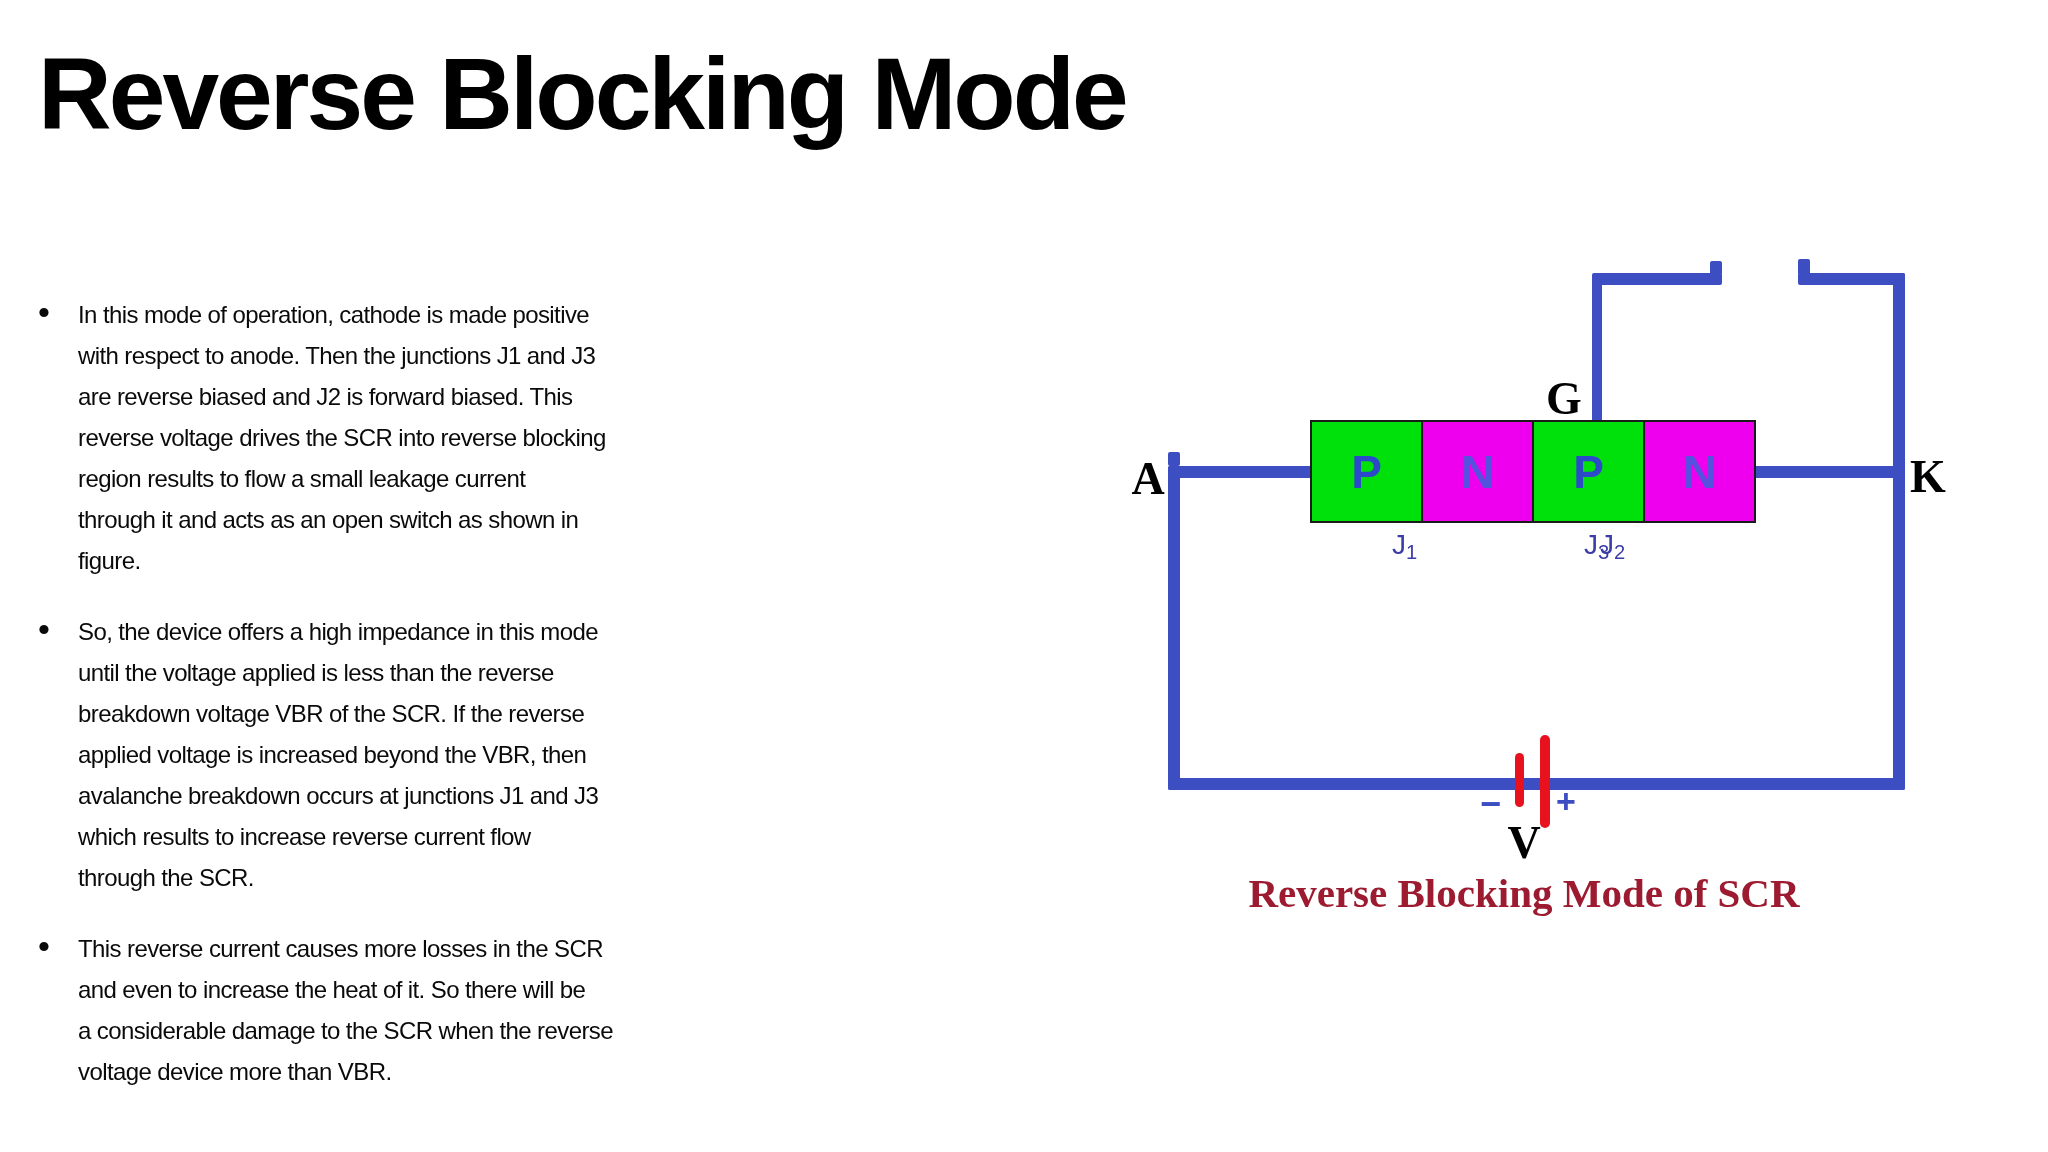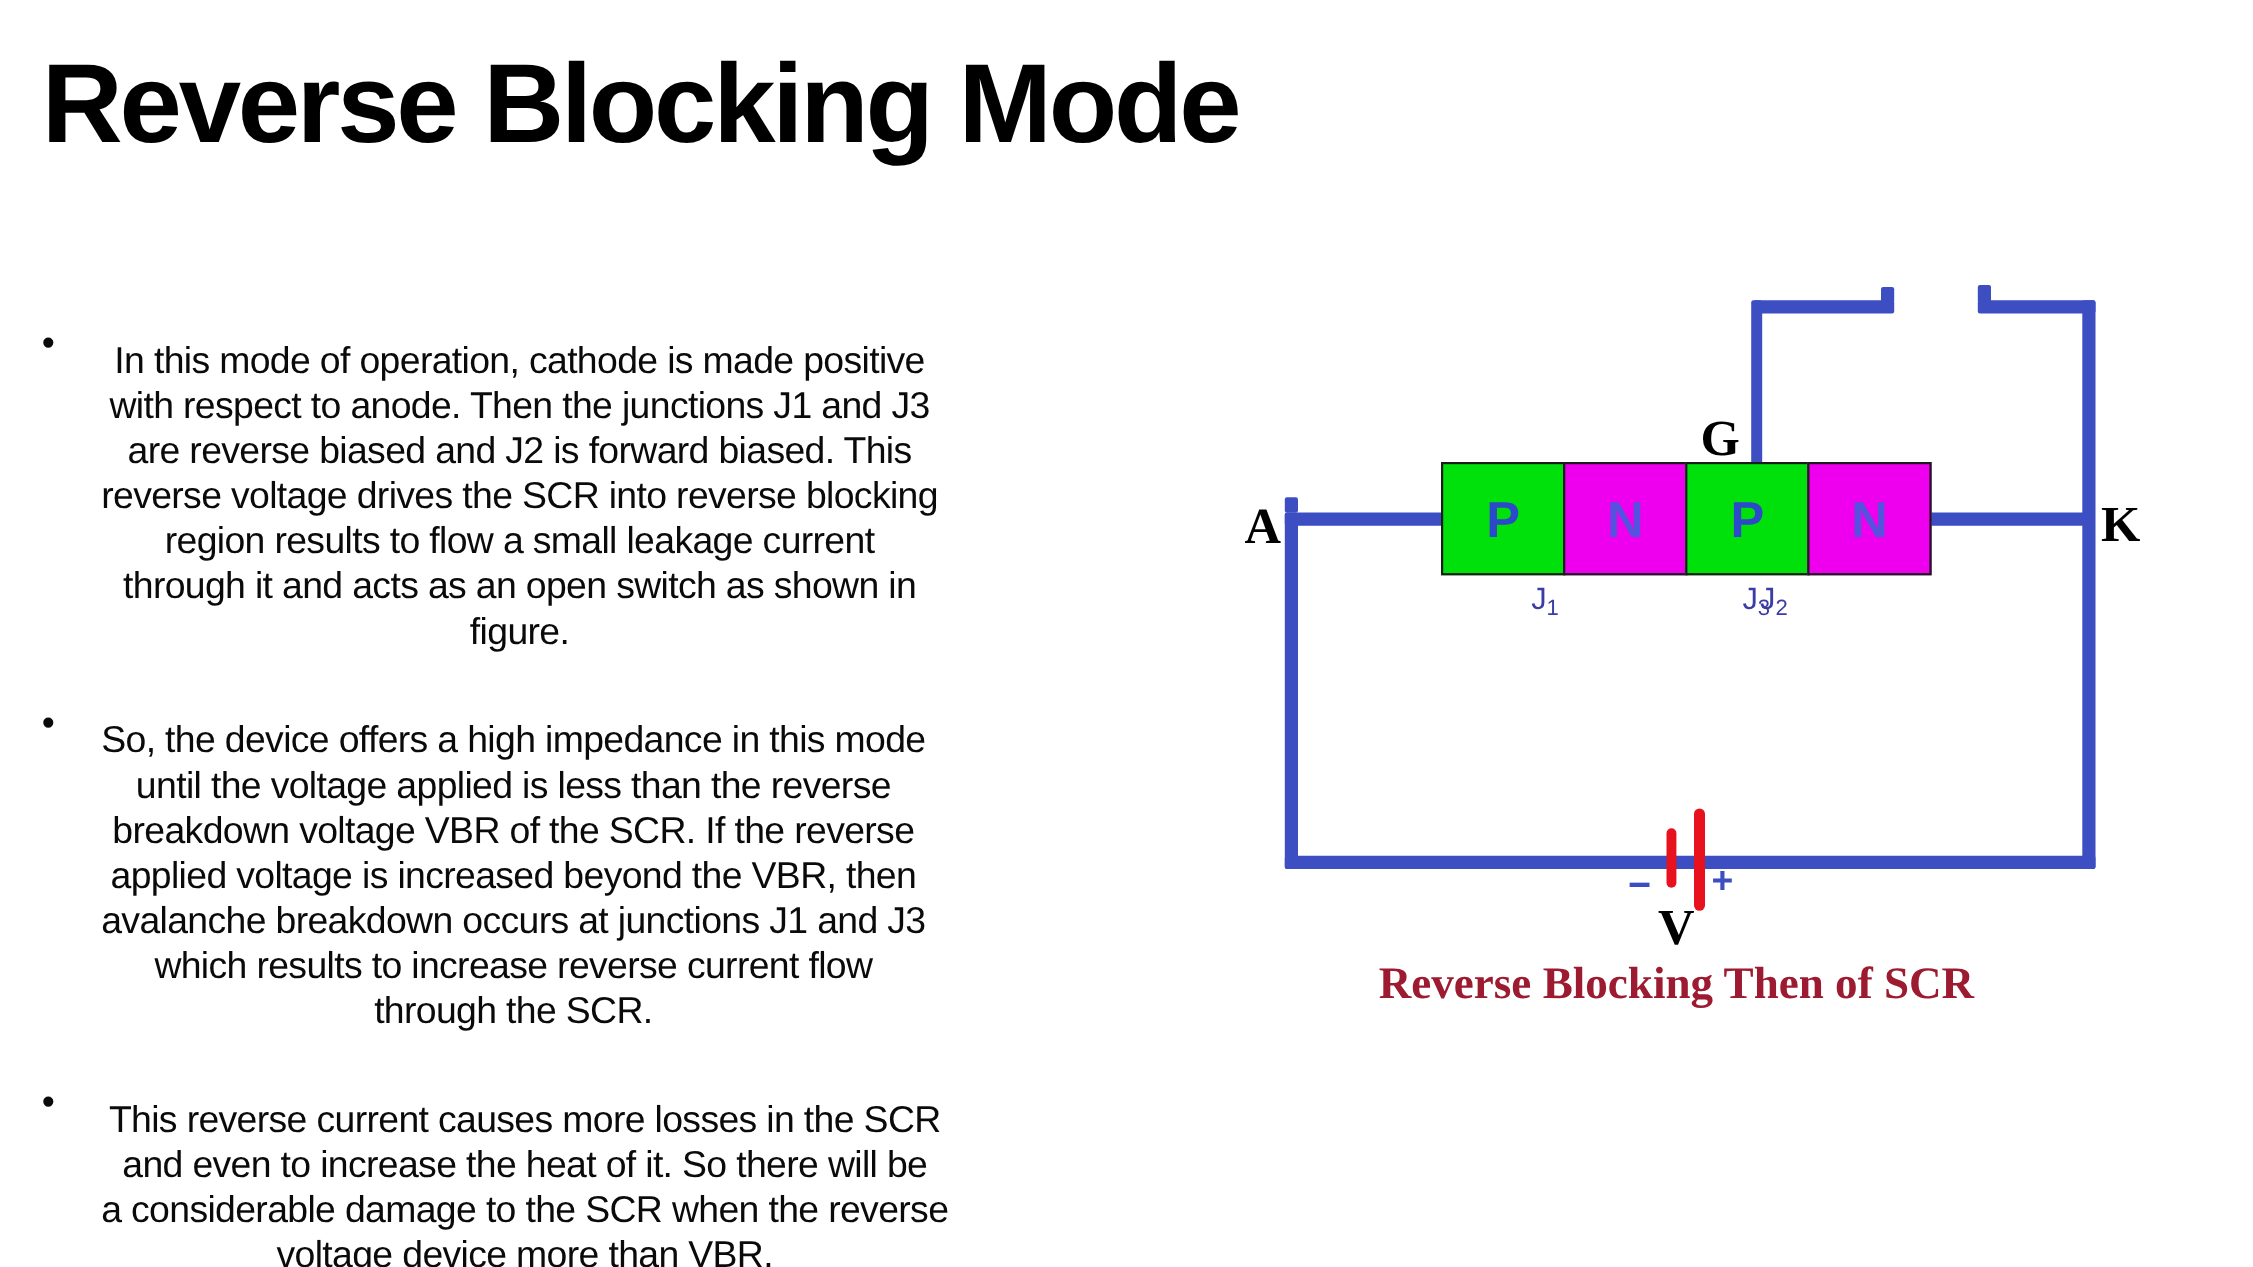--- a/index.html
+++ b/index.html
@@ -23,22 +23,22 @@
   .title{
     position:absolute;left:38px;top:38px;margin:0;
     font-size:102px;font-weight:bold;letter-spacing:-3px;line-height:1.1;
     color:#000;white-space:nowrap;
   }
   
   .bullets{position:absolute;left:38px;top:292px;width:1030px;}
   .bullet{display:flex;margin:0 0 26px 0;}
   .dot{flex:0 0 38px;font-size:34px;line-height:41px;color:var(--ink);}
   .btext{
-    margin:16px;font-size:34px;line-height:41px;letter-spacing:-0.6px;
-    white-space:pre-line;color:var(--ink);text-align:center;
+    margin:2px;font-size:24px;line-height:41px;letter-spacing:-0.6px;
+    white-space:pre-line;color:var(--ink);
   }
   
   .diagram{position:absolute;inset:0;}
   .wire{position:absolute;background:var(--wire);border-radius:2px;}
   .layers{position:absolute;left:1310px;top:420px;display:flex;}
   .layer{
     width:113px;height:103px;border:2px solid #1b1b1b;
     display:flex;align-items:center;justify-content:center;
     font-size:46px;font-weight:bold;
   }
@@ -135,16 +135,16 @@
     <span class="serif-label" style="left:1128px;top:456px;width:40px;text-align:center;">A</span>
     <span class="serif-label" style="left:1910px;top:454px;">K</span>
     <span class="serif-label" style="left:1546px;top:376px;">G</span>
 
     <div class="plate" style="left:1515px;top:753px;width:9px;height:54px;"></div>
     <div class="plate" style="left:1540px;top:735px;width:10px;height:93px;"></div>
     <span class="polarity" style="left:1480px;top:786px;">−</span>
     <span class="polarity" style="left:1556px;top:784px;font-size:34px;">+</span>
     <span class="serif-label" style="left:1498px;top:820px;width:52px;text-align:center;">V</span>
 
-    <div class="caption">Reverse Blocking Then of SCR</div>
+    <div class="caption">Reverse Blocking Mode of SCR</div>
   </div>
 
 </div>
 
 </body></html>

